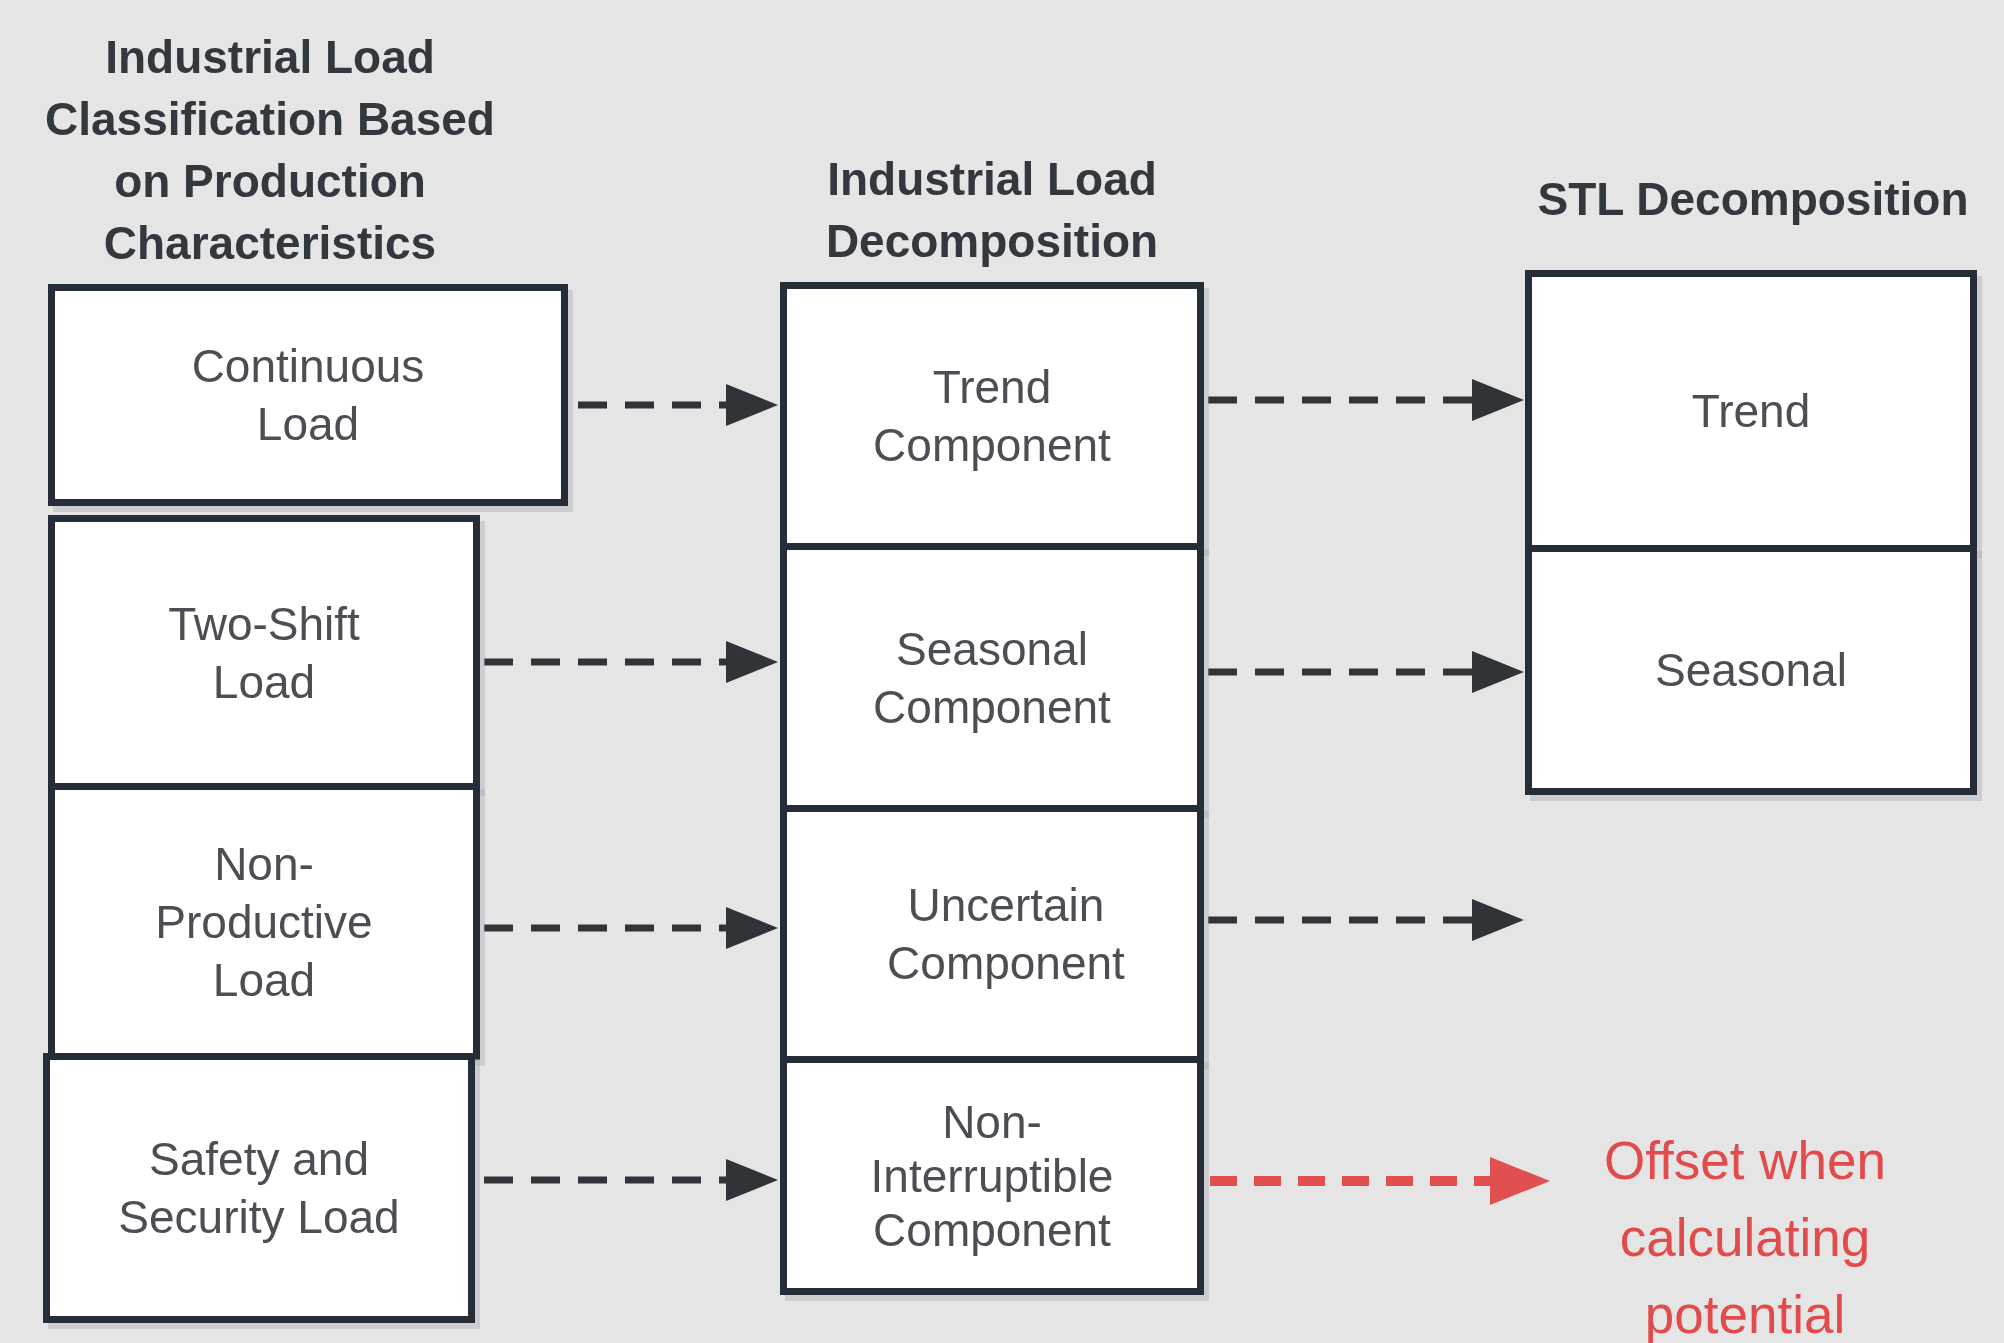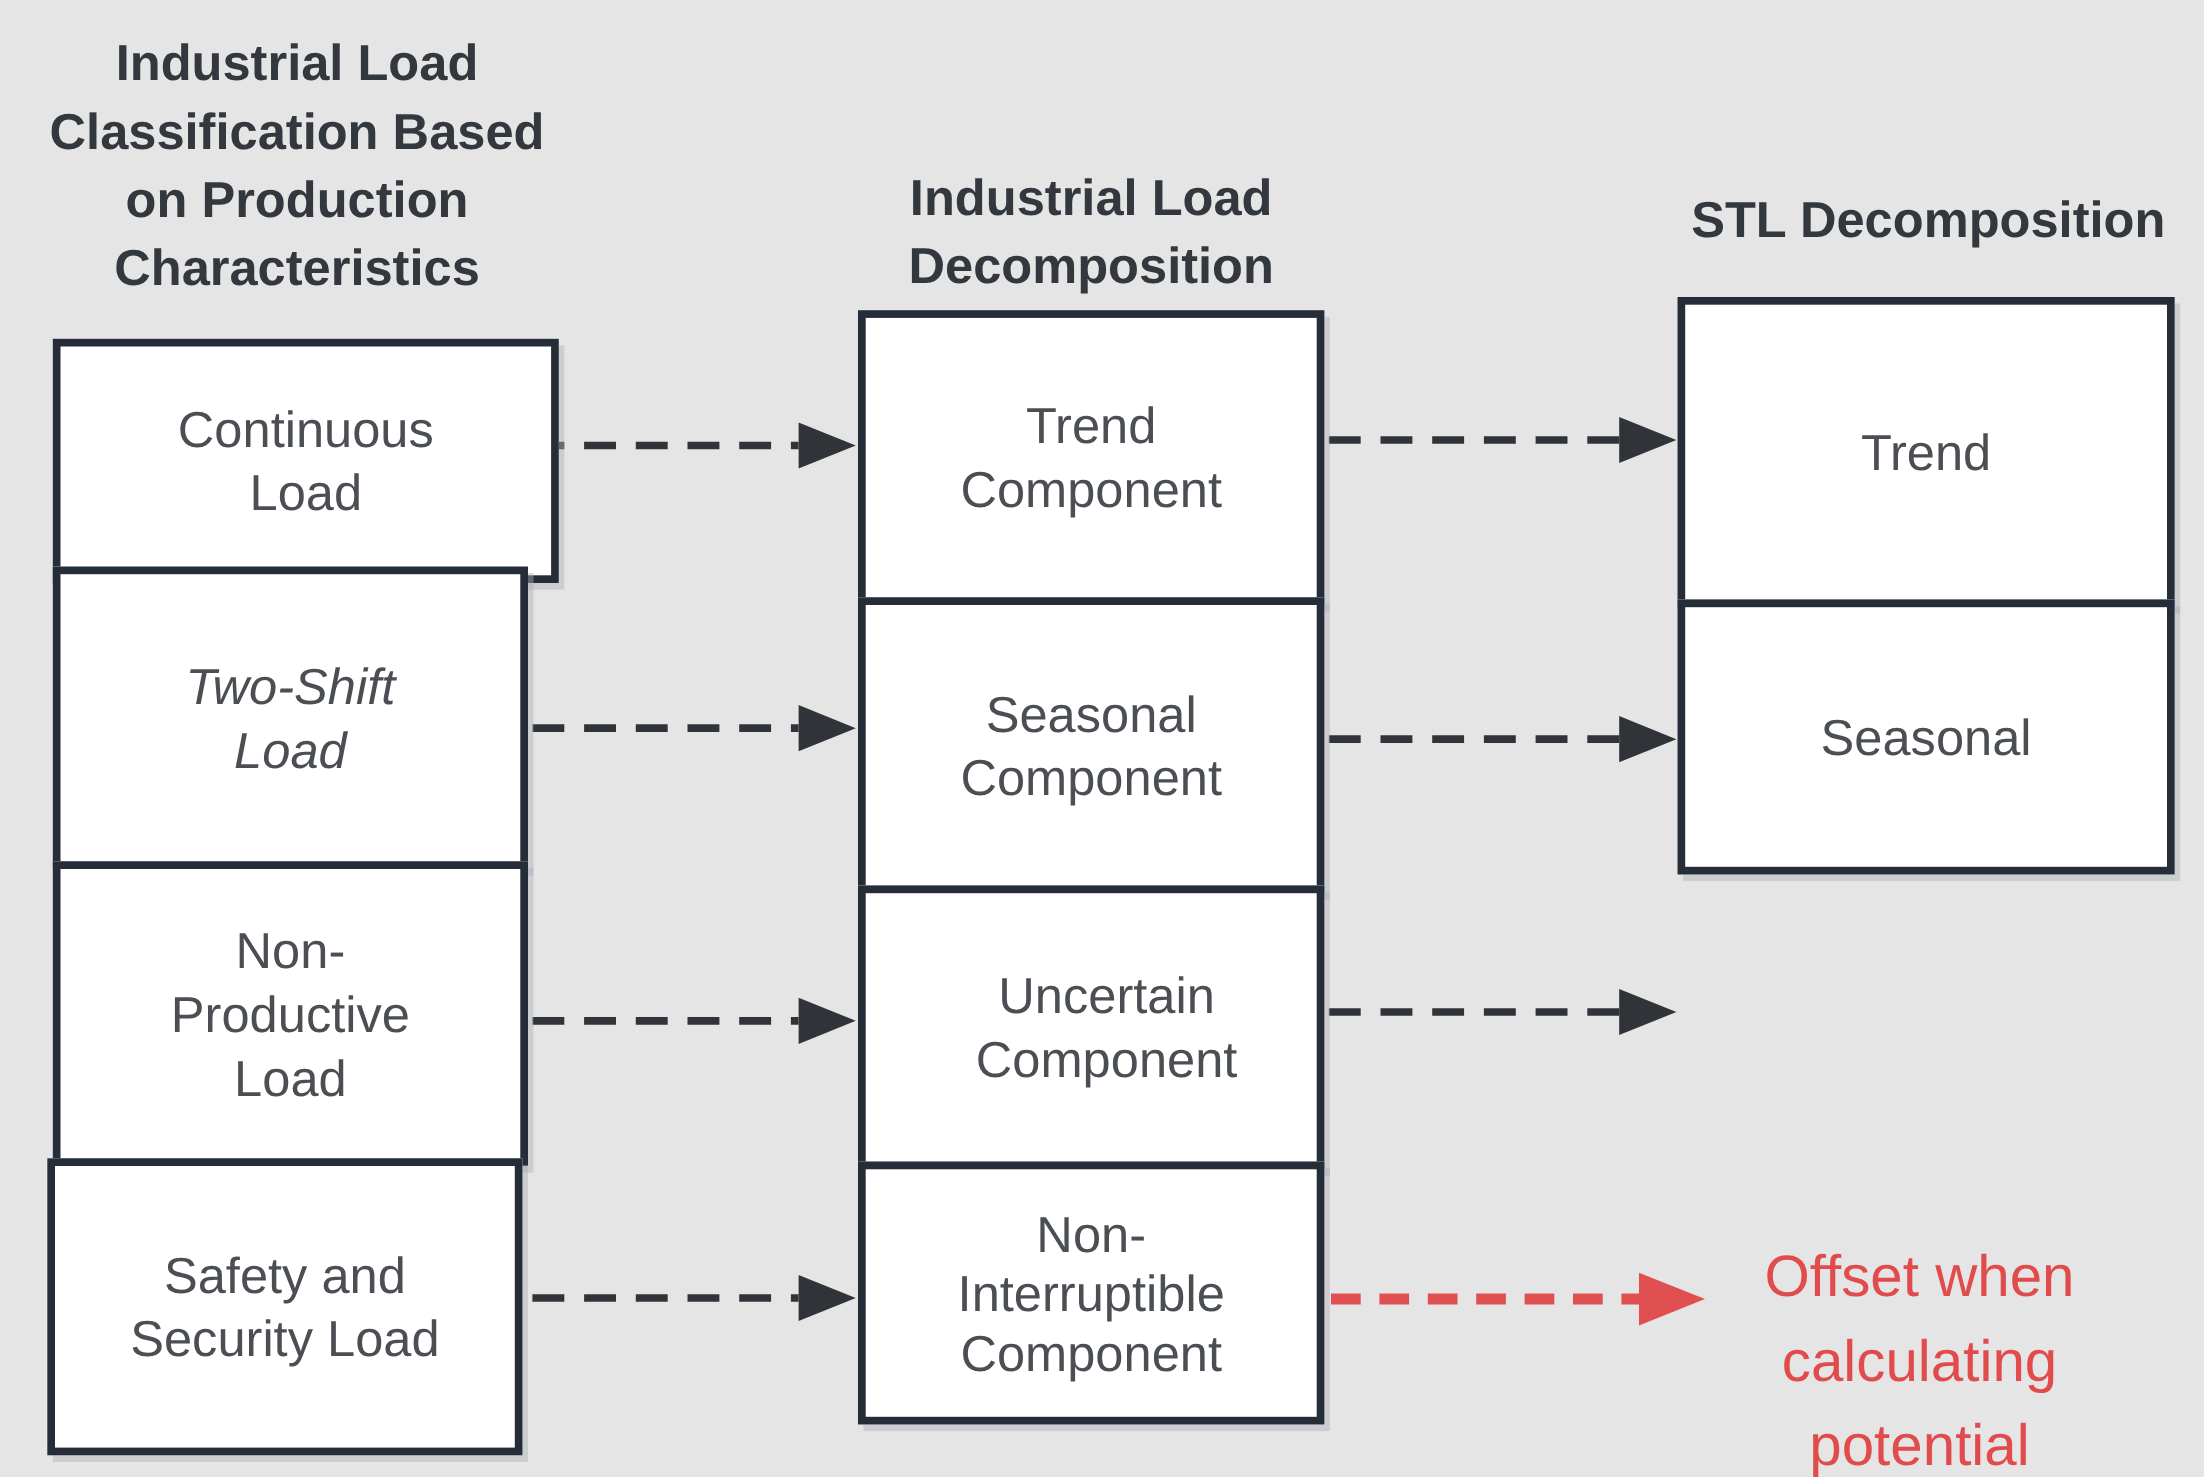--- a/index.html
+++ b/index.html
@@ -109,24 +109,24 @@
   <div class="col-header" style="left:0px; top:26px; width:540px;">Industrial Load
 Classification Based
 on Production
 Characteristics</div>
 
   <div class="col-header" style="left:722px; top:148px; width:540px;">Industrial Load
 Decomposition</div>
 
   <div class="col-header" style="left:1483px; top:168px; width:540px;">STL Decomposition</div>
 
-  <div class="node-box" style="left:48px; top:308px; width:460px; height:222px;">Continuous
+  <div class="node-box" style="left:48px; top:284px; width:520px; height:222px;">Continuous
 Load</div>
 
-  <div class="node-box" style="left:48px; top:515px; width:432px; height:275px;font-style:italic;">Two-Shift
+  <div class="node-box" style="left:48px; top:515px; width:432px; height:275px;">Two-Shift
 Load</div>
 
   <div class="node-box" style="left:48px; top:783px; width:432px; height:277px;">Non-
 Productive
 Load</div>
 
   <div class="node-box" style="left:43px; top:1053px; width:432px; height:270px;">Safety and
 Security Load</div>
 
   <div class="node-box" style="left:780px; top:282px; width:424px; height:268px;">Trend

